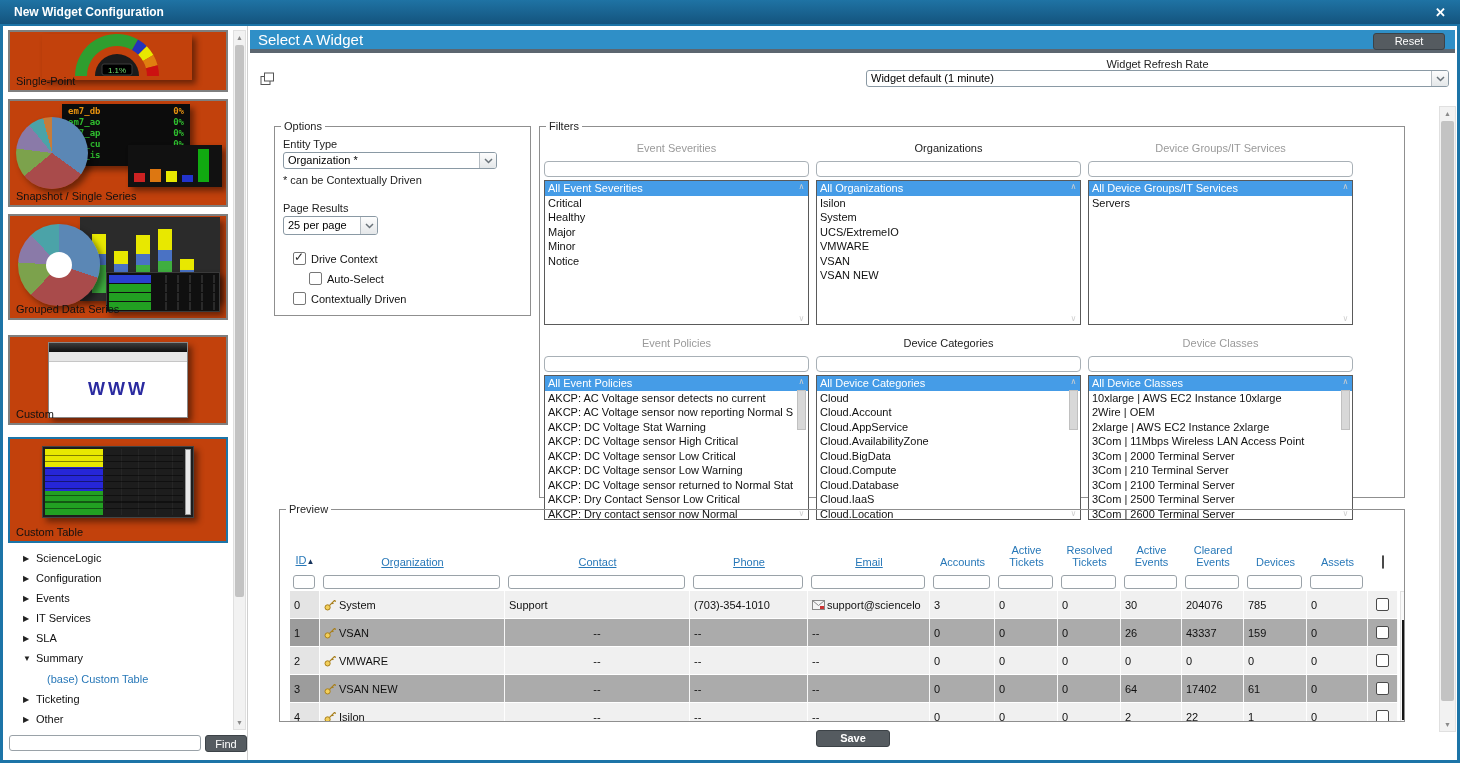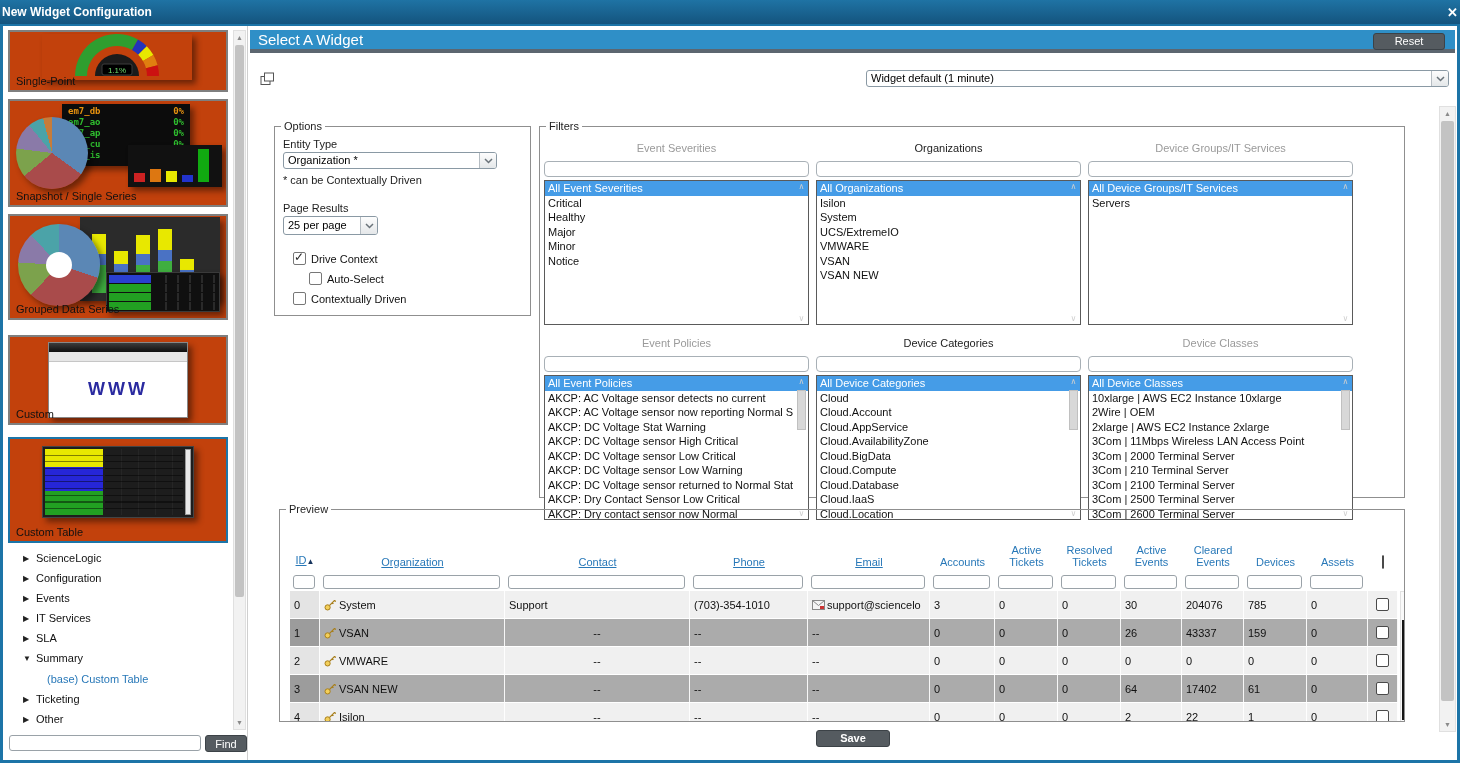--- a/index.html
+++ b/index.html
@@ -1,20 +1,20 @@
 <!DOCTYPE html>
 <html><head>
 <meta charset="utf-8">
 <style>
   * { margin:0; padding:0; box-sizing:border-box; }
   body { font-family:"Liberation Sans", sans-serif; background:#555; }
   .stage { position:relative; width:1460px; height:763px; background:#1c74a7; overflow:hidden; }
   .titlebar { position:absolute; left:0; top:0; right:0; height:24px;
     background:linear-gradient(#1f73a4,#14547e); color:#fff; font-size:12px; font-weight:bold;
-    display:flex; align-items:center; padding:0 2px; }
+    display:flex; align-items:center; padding:0 14px; }
   .titlebar .close { margin-left:auto; font-size:13px; font-weight:bold; cursor:default; }
   .content { position:absolute; left:3px; right:3px; top:26px; bottom:3px; background:#fff; }
 
   
   .sidebar { position:absolute; left:0; top:0; width:246px; bottom:0; background:#fff; }
   .thumb { position:absolute; left:5px; width:220px; background:#c2410c; border:2px solid #7f7f7f; overflow:hidden; }
   .thumb.selected { border-color:#1c75a8; }
   .thumb .t-label { position:absolute; left:6px; bottom:3px; font-size:11px; color:#111; }
   .t-art { position:absolute; inset:0; }
   .shadowed { box-shadow:4px 4px 6px rgba(0,0,0,.45); }
@@ -326,20 +326,21 @@
         <button class="btn reset-btn">Reset</button>
       </div>
 
       <span class="icon" style="position:absolute;left:12px;top:46px;">
         <svg width="15" height="14">
             <rect x="1" y="4.5" width="9" height="8" fill="#fff" stroke="#555"></rect>
             <rect x="4.5" y="1" width="9" height="8" fill="#fff" stroke="#555"></rect>
           </svg>
       </span>
 
+      <div class="fld-label" style="left:618px; top:32px; width:583px;">Widget Refresh Rate</div>
       <div class="sel" style="left:618px; top:44px; width:583px;">
         <span>Widget default (1 minute)</span>
         <span class="sel-btn">
           <svg width="9" height="6">
               <path d="M1 1 L4.5 4.5 L8 1" stroke="#6a737a" stroke-width="1.5" fill="none"></path>
             </svg>
         </span>
       </div>
 
       <fieldset style="left:26px; top:94px; width:257px; height:196px;">

